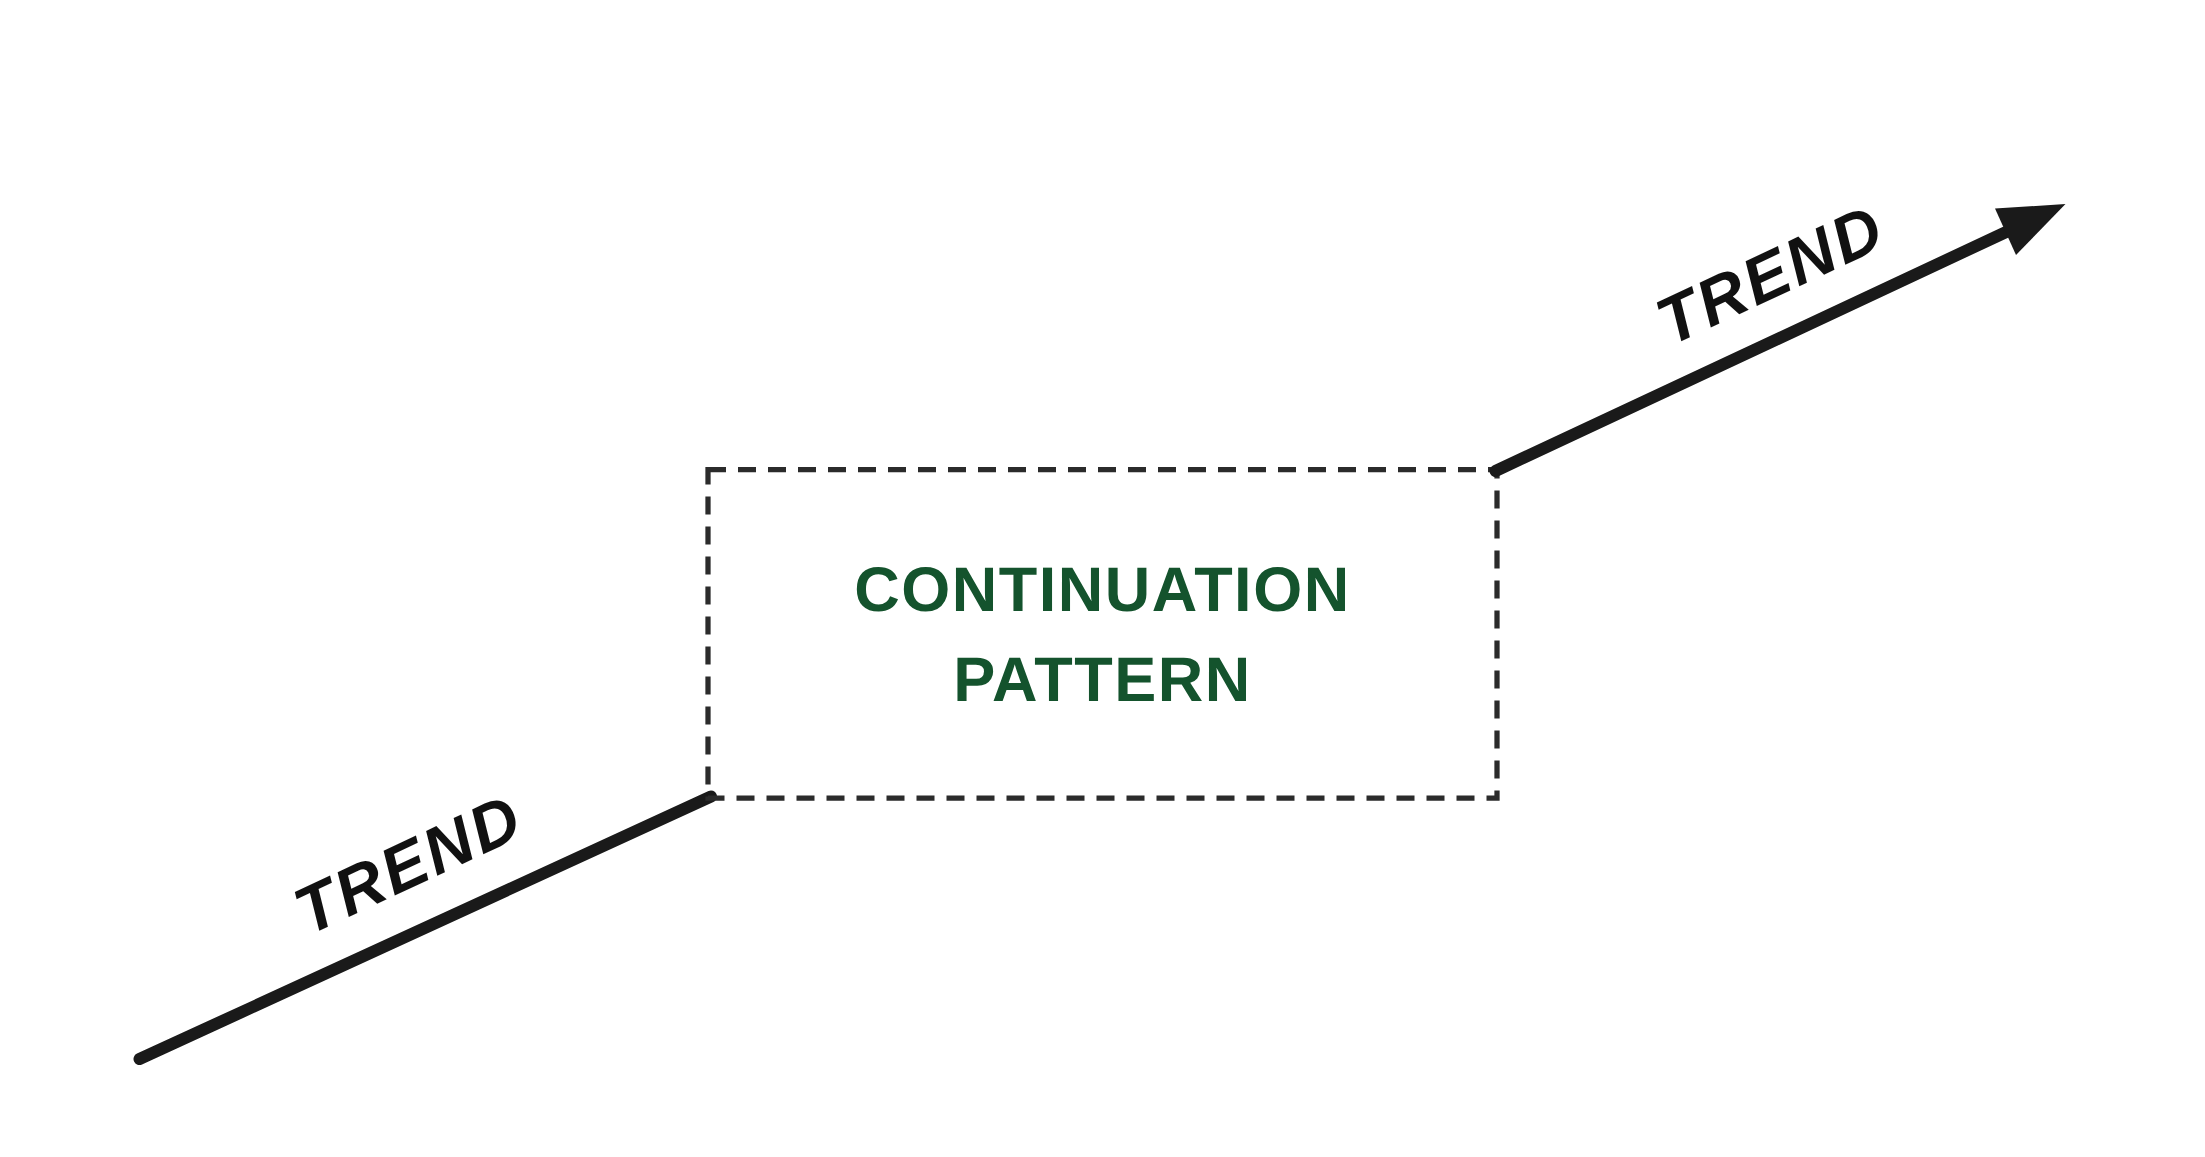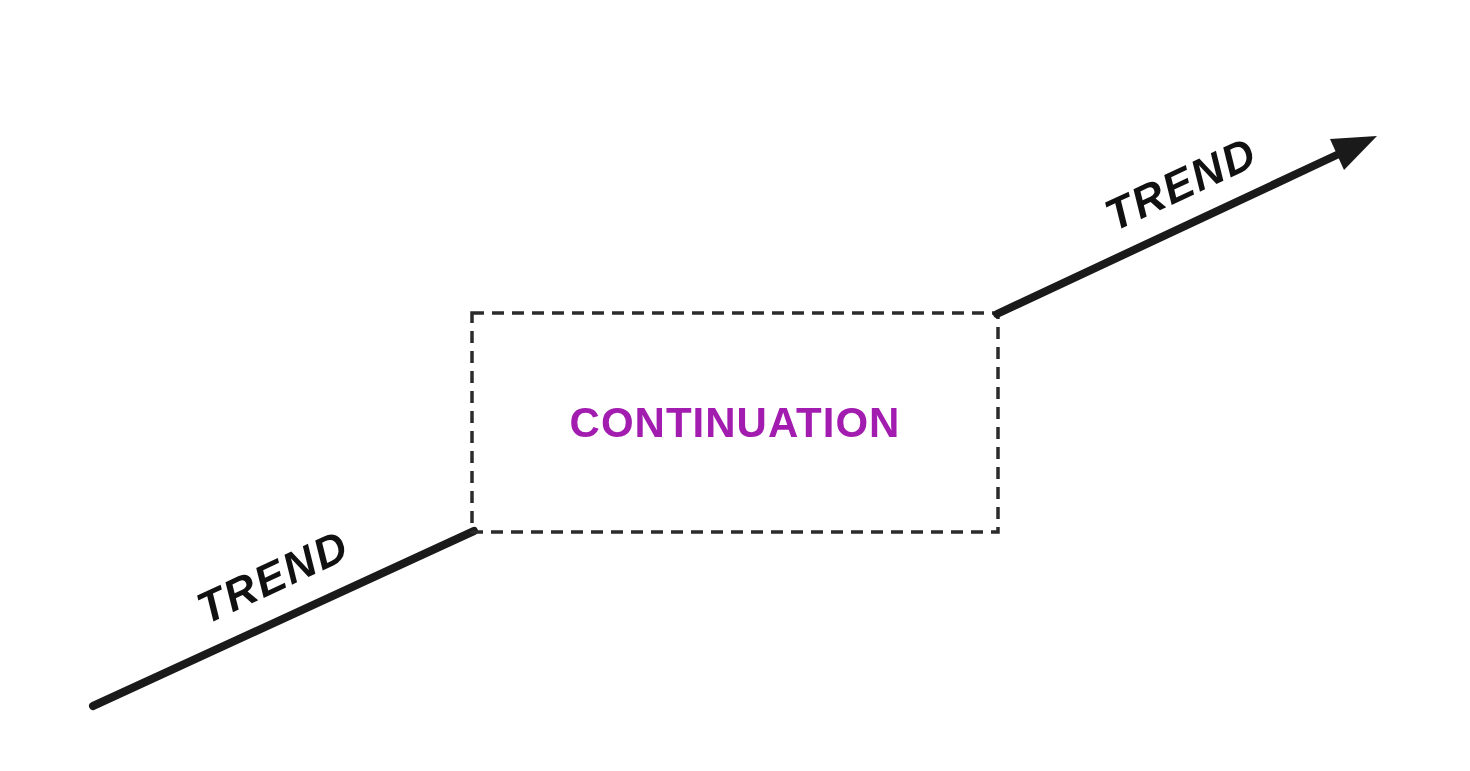--- a/index.html
+++ b/index.html
@@ -27,21 +27,21 @@
     position: absolute;
     left: 472px;
     top: 313px;
     width: 526px;
     height: 219px;
     display: flex;
     flex-direction: column;
     align-items: center;
     justify-content: center;
     text-align: center;
-    color: #a21caf;
+    color: #14532d;
     font-weight: bold;
     font-size: 42px;
     line-height: 60px;
     letter-spacing: 1px;
   }
   .trend-label {
     position: absolute;
     color: #111111;
     font-weight: bold;
     font-style: italic;
@@ -70,19 +70,20 @@
 
     <rect x="472" y="313" width="526" height="219" fill="none" stroke="#2b2b2b" stroke-width="3.5" stroke-dasharray="12 8"></rect>
 
     <line x1="997" y1="314" x2="1341" y2="153" stroke="#1a1a1a" stroke-width="8" stroke-linecap="round"></line>
 
     <polygon points="1377,136 1344,170 1330,139" fill="#1a1a1a"></polygon>
   </svg>
 
   <div class="box-text">
     <div>CONTINUATION</div>
+    <div>PATTERN</div>
   </div>
 
   <div class="trend-label lower">TREND</div>
 
   <div class="trend-label upper">TREND</div>
 
 </div>
 
 </body></html>

